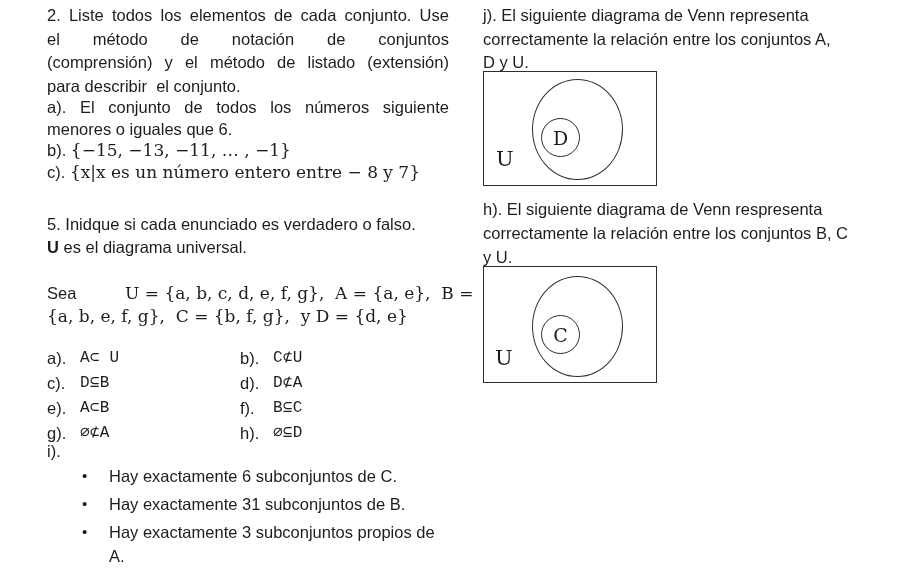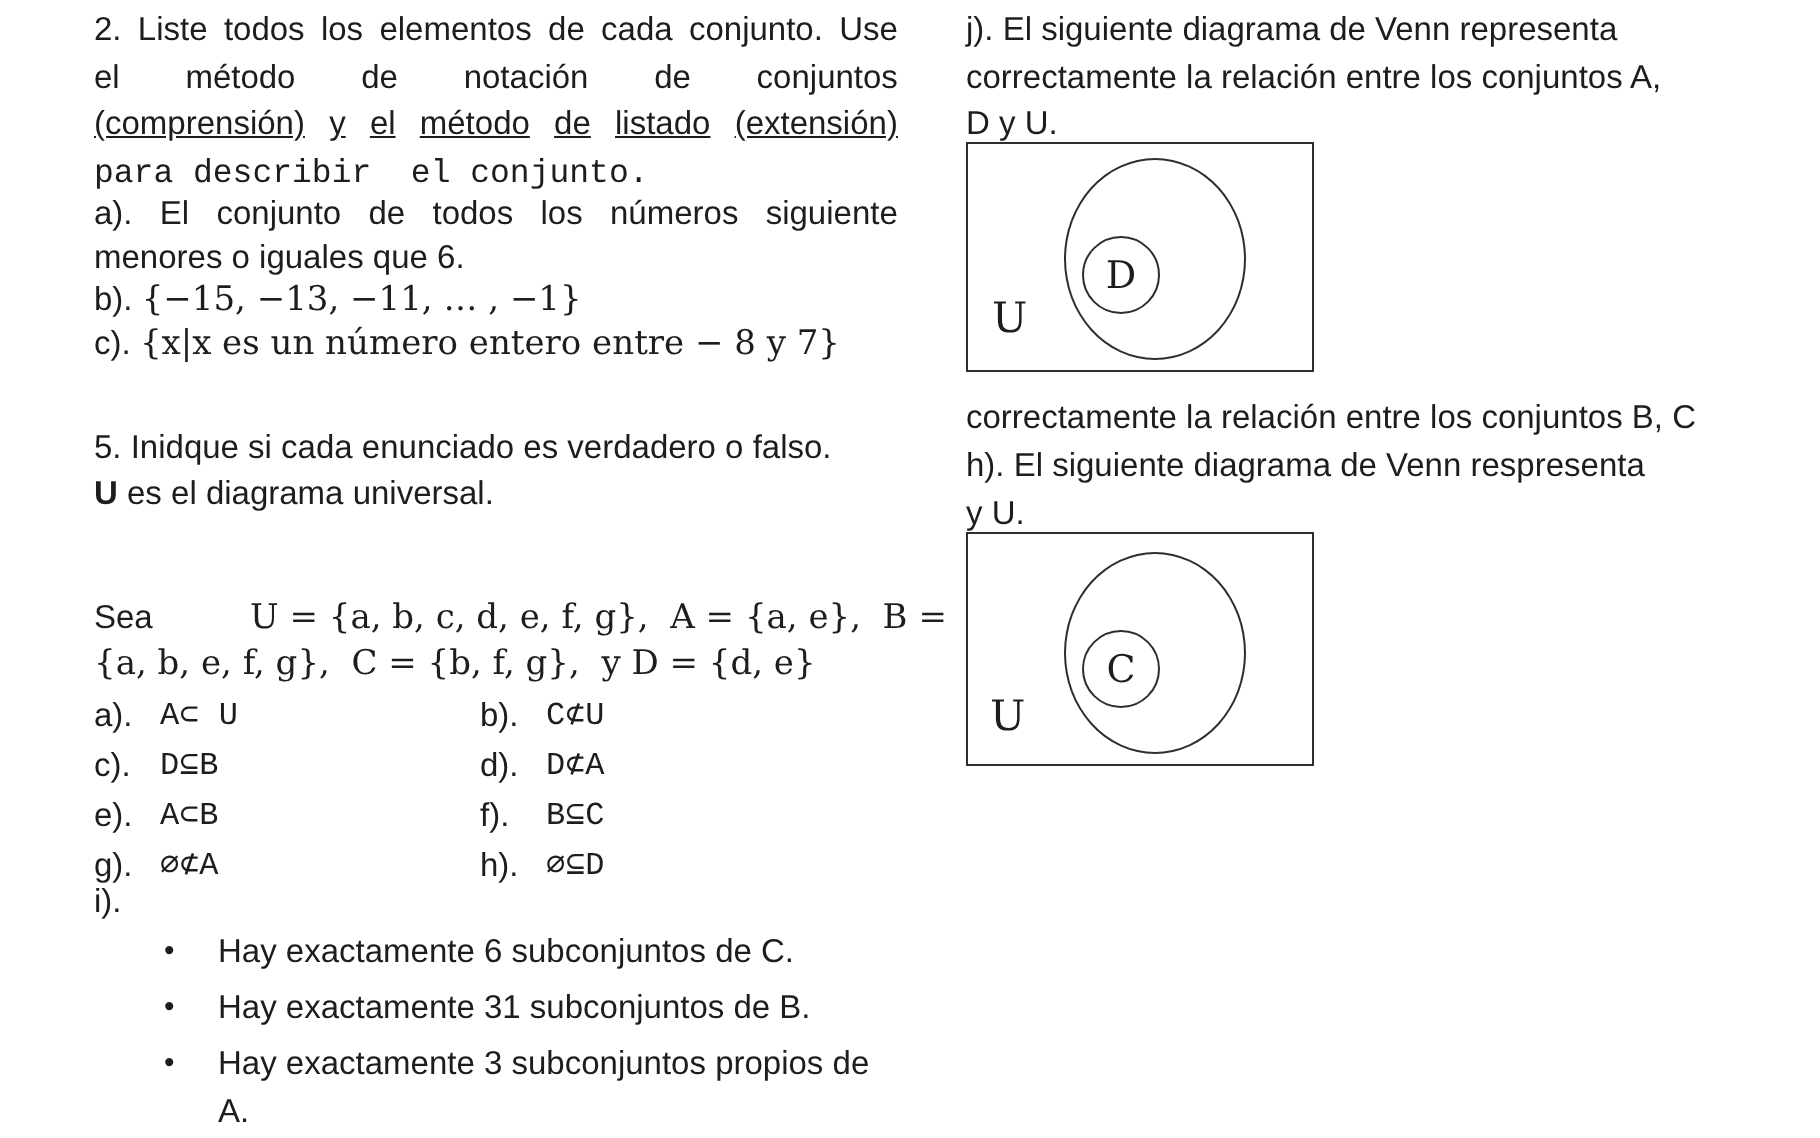--- a/index.html
+++ b/index.html
@@ -5,21 +5,21 @@
   html,body{margin:0;padding:0;background:#ffffff;}
   body{
     width:910px;height:569px;overflow:hidden;
     font-family:"Liberation Sans",sans-serif;
     color:#1d1d1d;
     font-size:16.5px;
   }
   .page{position:relative;width:910px;height:569px;background:#fff;}
   .abs{position:absolute;}
   .line{white-space:nowrap;}
-  .prewrap{white-space:pre-wrap;font-family:Liberation Mono, monospace;}
+  .prewrap{white-space:pre-wrap;}
   
   .jline{width:402px;}
   .math{font-family:"DejaVu Serif",serif;font-size:17px;}
   .mathit{font-family:"DejaVu Serif",serif;font-size:17px;}
   .bold{font-weight:bold;}
   .formula{font-family:Liberation Mono, monospace;font-size:16px;letter-spacing:.2px;}
   
   .stmt-grid{left:47px;top:346px;width:402px;}
   .stmt-row{display:flex;line-height:25px;height:25px;}
   .stmt-cell{display:flex;}
@@ -56,21 +56,21 @@
         <span>Use</span>
       </div>
     <div class="jline" style="display: flex; justify-content: space-between;">
         <span>el</span>
         <span>método</span>
         <span>de</span>
         <span>notación</span>
         <span>de</span>
         <span>conjuntos</span>
       </div>
-    <div class="jline" style="display: flex; justify-content: space-between; text-decoration: underline;">
+    <div class="jline" style="display: flex; justify-content: space-between;">
         <span>(comprensión)</span>
         <span>y</span>
         <span>el</span>
         <span>método</span>
         <span>de</span>
         <span>listado</span>
         <span>(extensión)</span>
       </div>
     <div class="line prewrap">para describir  el conjunto.</div>
   </div>
@@ -99,21 +99,21 @@
     <span class="mathit">{x|x es un número entero entre − 8 y 7}</span>
   </div>
 
   <div class="abs" style="left:47px;top:213px;line-height:22.5px;">
     <div class="line">5. Inidque si cada enunciado es verdadero o falso.</div>
     <div class="line">
       <span class="bold">U</span><span> es el diagrama universal.</span>
     </div>
   </div>
 
-  <div class="abs" style="left:47px;top:282px;line-height:23px;margin-top:16px;">
+  <div class="abs" style="left:47px;top:282px;line-height:23px;">
     <div class="line">
       <span style="display:inline-block;width:78px;">Sea</span><span class="mathit prewrap">U = {a, b, c, d, e, f, g},  A = {a, e},  B =</span>
     </div>
     <div class="line">
       <span class="mathit prewrap">{a, b, e, f, g},  C = {b, f, g},  y D = {d, e}</span>
     </div>
   </div>
 
   <div class="abs stmt-grid">
     <div class="stmt-row">
@@ -183,22 +183,22 @@
 
   <div class="abs venn" style="left:483px;top:71px;width:172px;height:113px;">
     <div class="venn-oval" style="left:48px;top:7px;"></div>
     <div class="venn-circle" style="left:57px;top:46px;">
       <span>D</span>
     </div>
     <span class="venn-u" style="left:12px;top:77px;">U</span>
   </div>
 
   <div class="abs" style="left:483px;top:197px;line-height:24px;">
+    <div class="line">h). El siguiente diagrama de Venn respresenta</div>
     <div class="line">correctamente la relación entre los conjuntos B, C</div>
-    <div class="line">h). El siguiente diagrama de Venn respresenta</div>
     <div class="line">y U.</div>
   </div>
 
   <div class="abs venn" style="left:483px;top:266px;width:172px;height:115px;">
     <div class="venn-oval" style="left:48px;top:9px;"></div>
     <div class="venn-circle" style="left:57px;top:48px;">
       <span>C</span>
     </div>
     <span class="venn-u" style="left:11px;top:81px;">U</span>
   </div>

